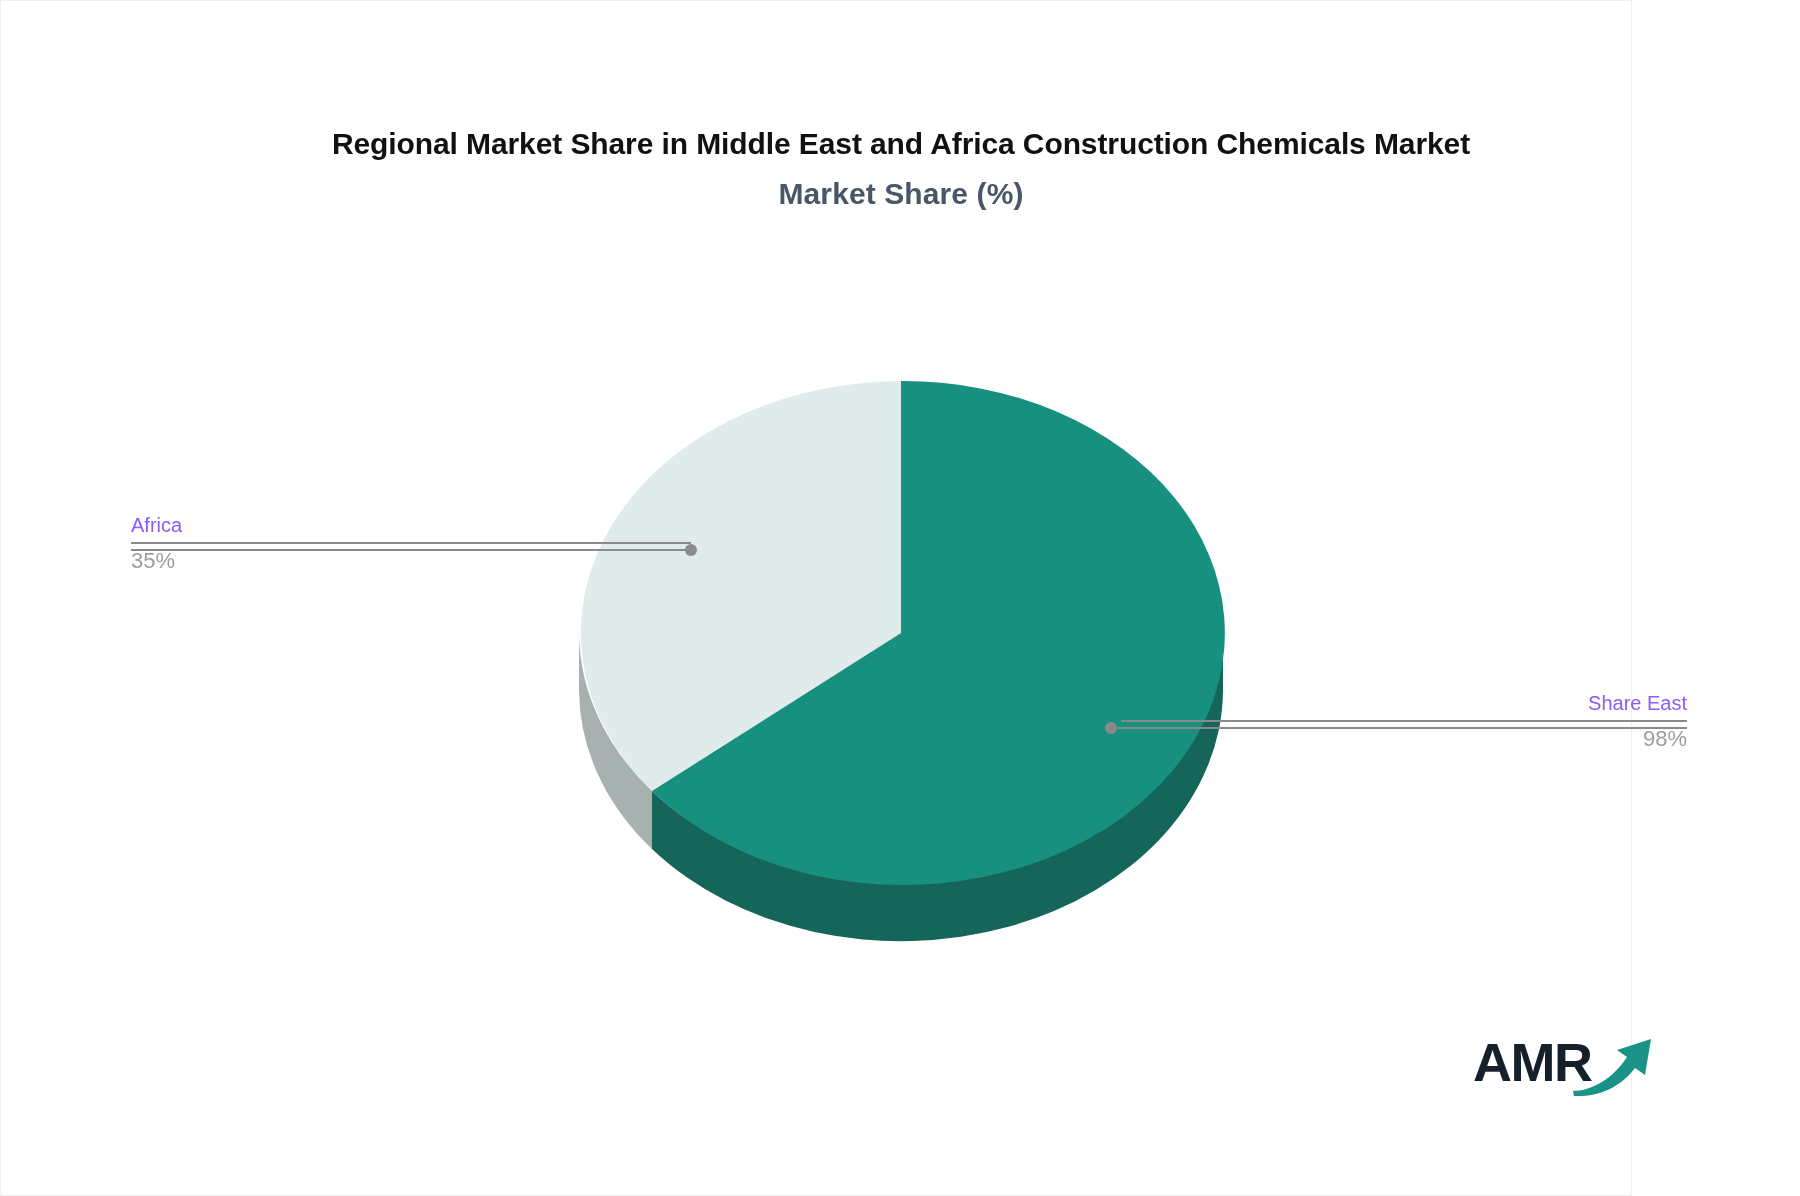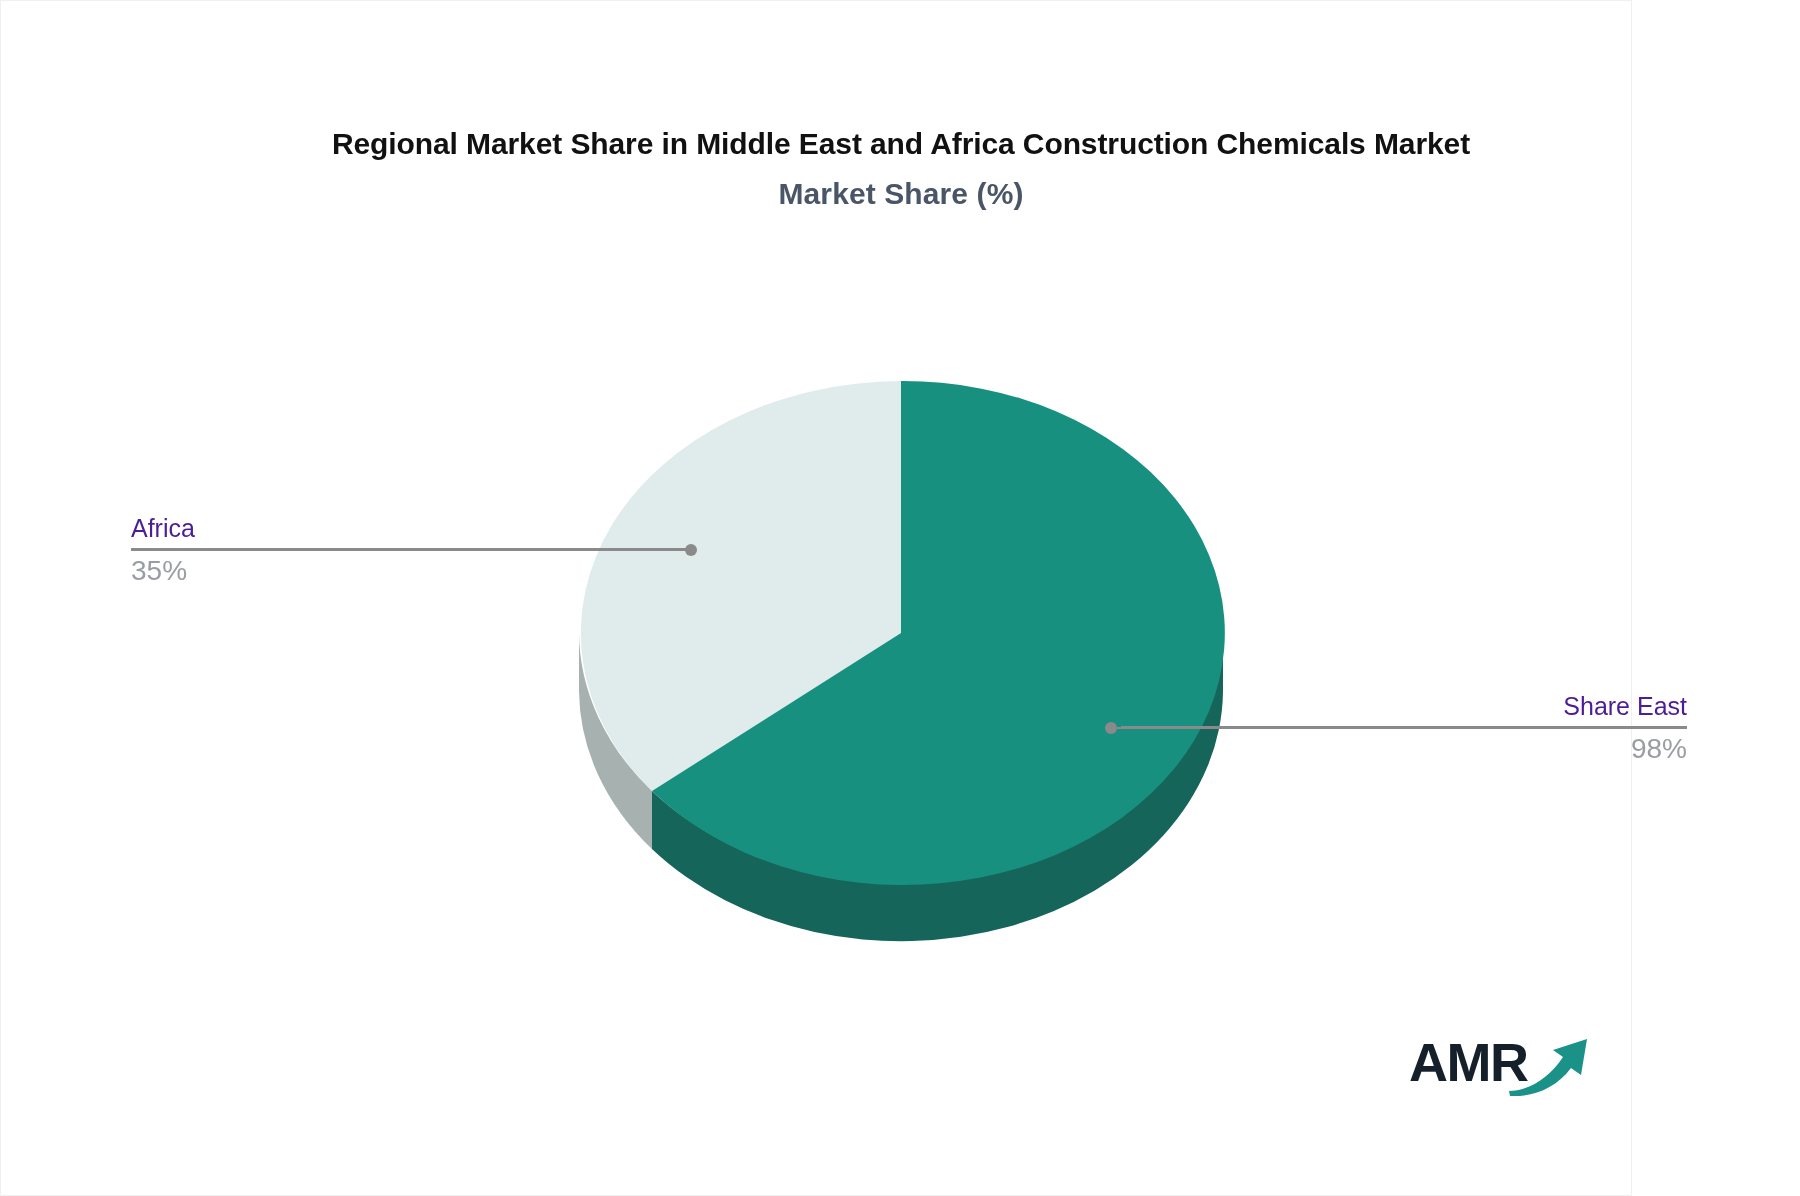--- a/index.html
+++ b/index.html
@@ -58,33 +58,33 @@
     width: 1800px;
     height: 1196px;
     pointer-events: none;
   }
 
   
   .callout {
     position: absolute;
   }
   .callout .name {
-    font-size: 25px;
-    color: #4c1d95;
+    font-size: 20px;
+    color: #8b5cf6;
     line-height: 1.25;
     white-space: nowrap;
   }
   .callout .rule {
     height: 0;
     border-top: 2px solid #8a8a8a;
     margin-top: 4px;
     margin-bottom: 3px;
   }
   .callout .value {
-    font-size: 28px;
+    font-size: 22px;
     color: #9a9da3;
     line-height: 1.25;
     white-space: nowrap;
   }
 
   #callout-africa {
     left: 130px;
     top: 512px;
     width: 560px;
     text-align: left;
@@ -95,21 +95,21 @@
     left: 1120px;
     top: 690px;
     width: 566px;
     text-align: right;
   }
   #callout-middle-east .rule { width: 566px; }
 
   
   #amr-logo {
     position: absolute;
-    left: 1408px;
+    left: 1472px;
     top: 1030px;
     width: 180px;
     height: 72px;
   }
   #amr-logo-text {
     position: absolute;
     left: 0;
     top: 4px;
     font-size: 54px;
     font-weight: bold;

